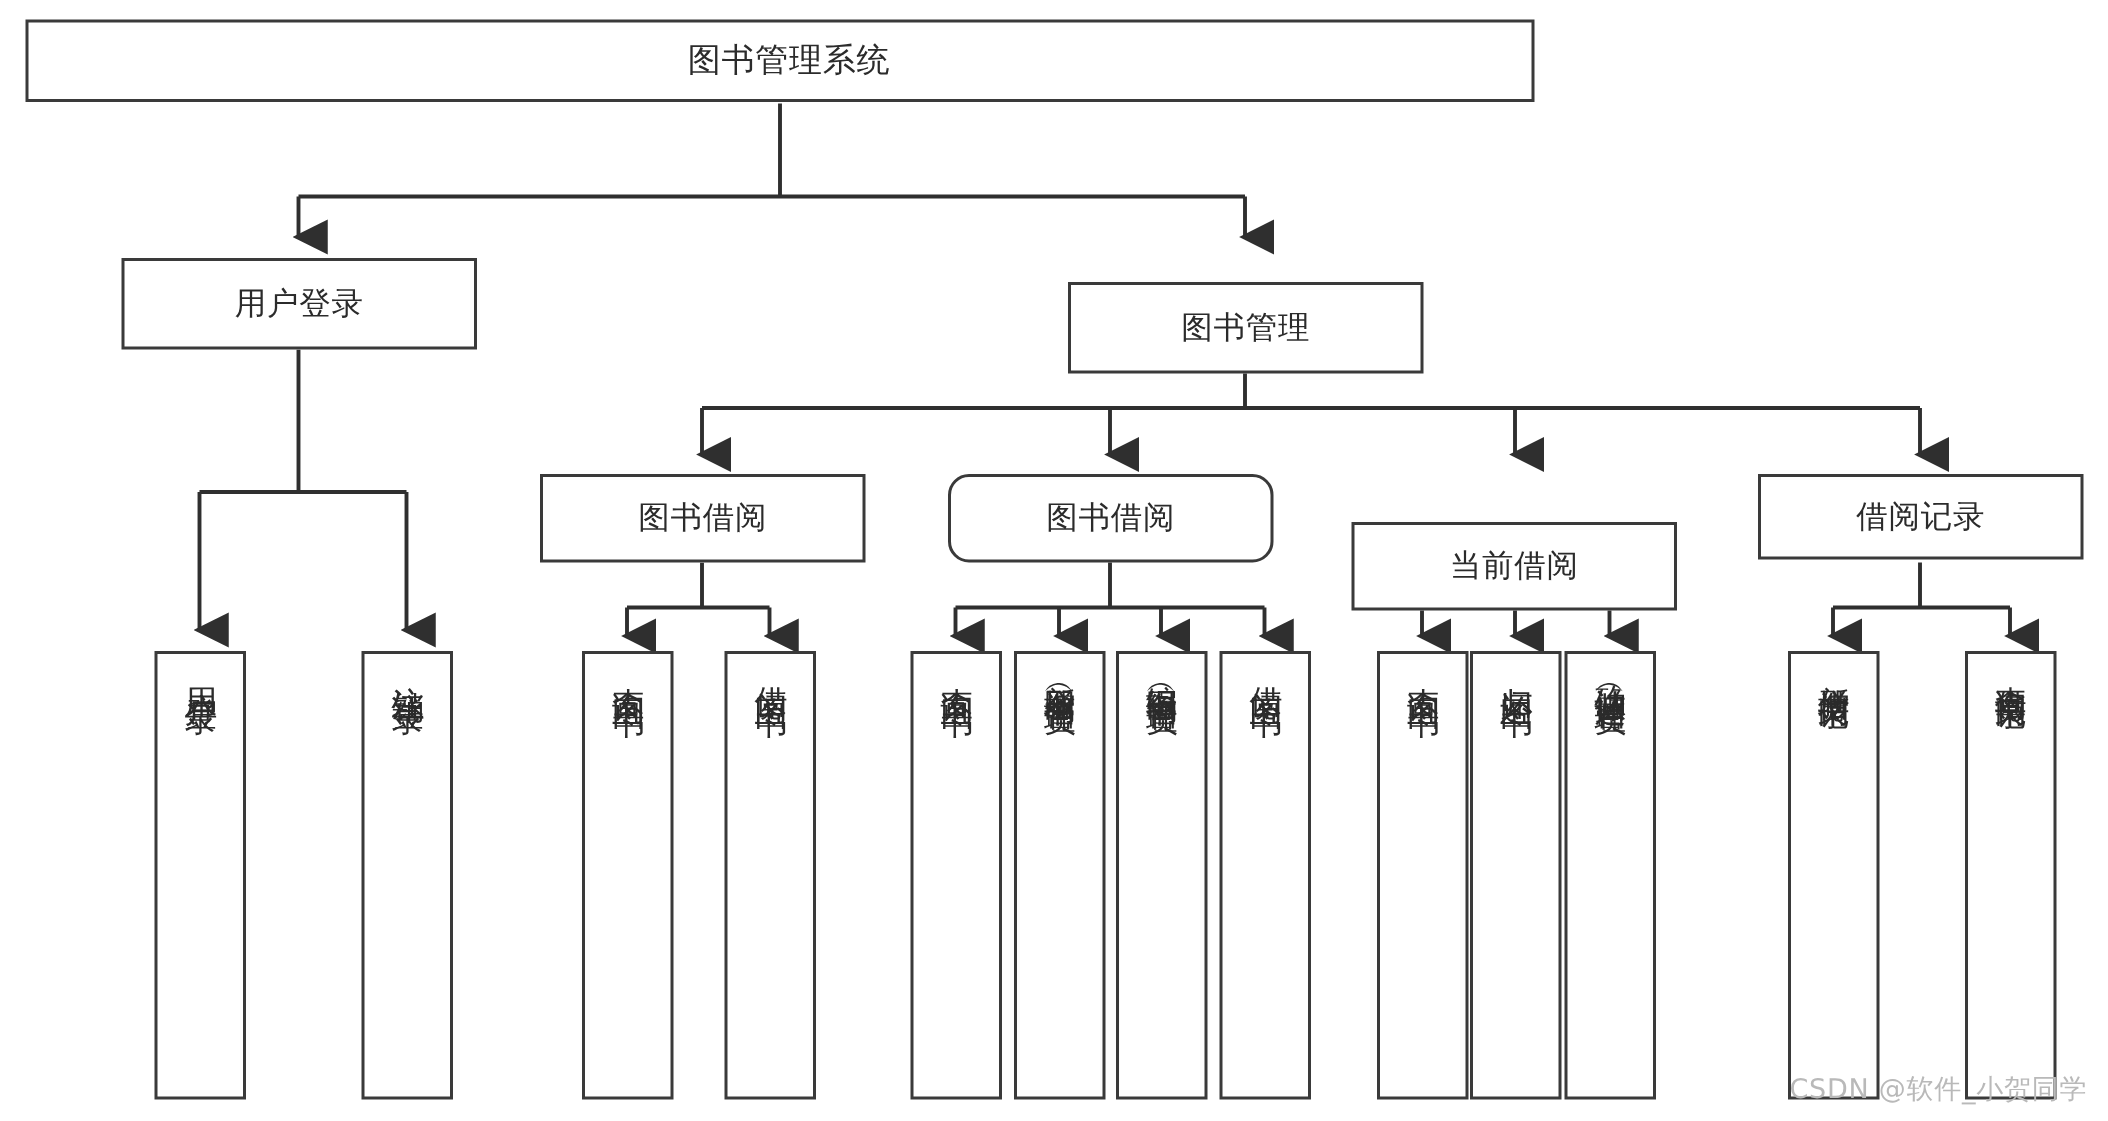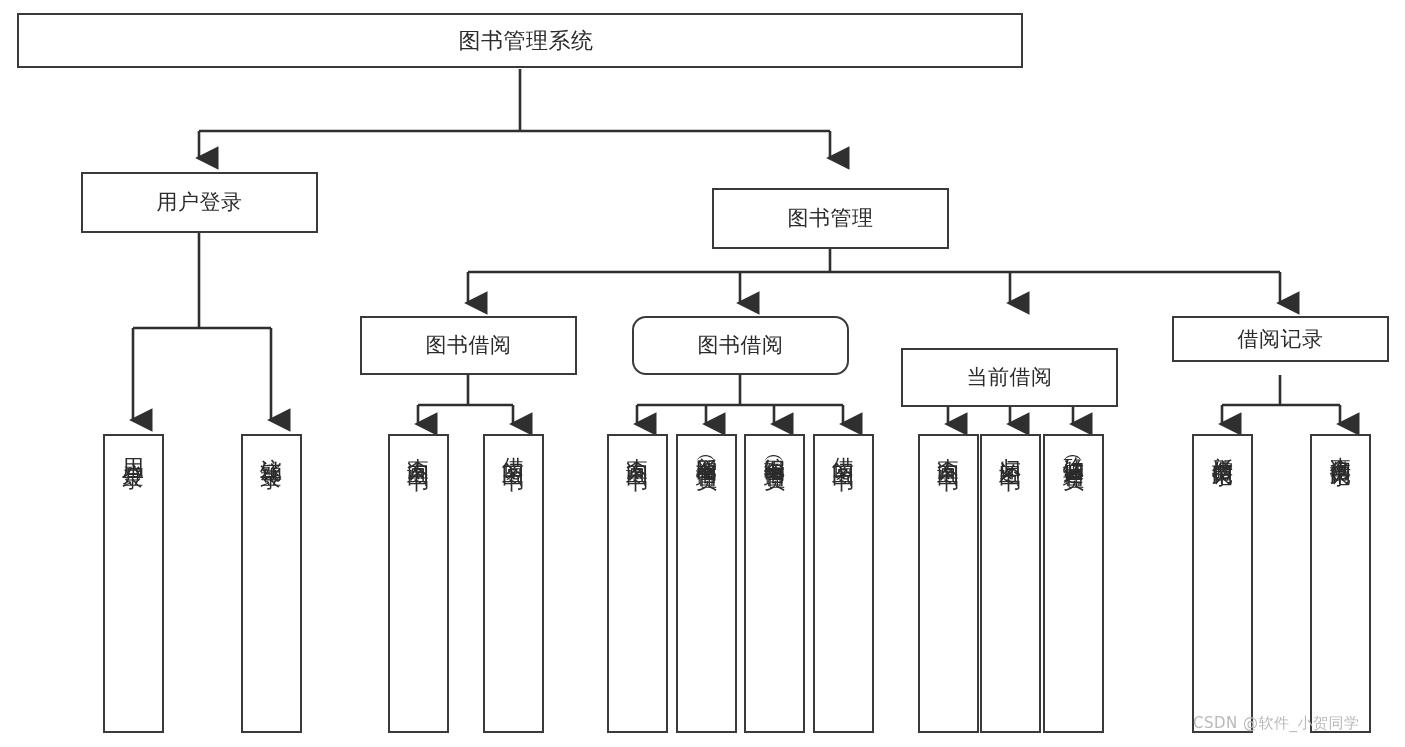--- a/index.html
+++ b/index.html
@@ -63,21 +63,21 @@
     line-height: 1.05;
     letter-spacing: 4px;
     white-space: nowrap;
   }
   .node.vert.tall .label {
     font-size: 21px;
     letter-spacing: 2px;
   }
   .watermark {
     position: absolute;
-    font-size: 15px;
+    font-size: 18px;
     color: #b9b9b9;
     white-space: nowrap;
     letter-spacing: 0.5px;
   }
 </style>
 </head>
 <body>
 
 <div id="canvas">
 
@@ -148,21 +148,21 @@
   </div>
 
   <div class="node horiz" style="left:632px; top:316px; width:217px; height:59px;border-radius:14px;">
     <span class="label">图书借阅</span>
   </div>
 
   <div class="node horiz" style="left:901px; top:316px; width:217px; height:59px;margin-top:32px;">
     <span class="label">当前借阅</span>
   </div>
 
-  <div class="node horiz" style="left:1172px; top:316px; width:217px; height:46px;">
+  <div class="node horiz" style="left:1172px; top:316px; width:217px; height:57px;">
     <span class="label">借阅记录</span>
   </div>
 
   <div class="node vert" style="left:103px; top:434px; width:61px; height:299px;">
     <span class="label">用户登录</span>
   </div>
 
   <div class="node vert" style="left:241px; top:434px; width:61px; height:299px;">
     <span class="label">注销登录</span>
   </div>

